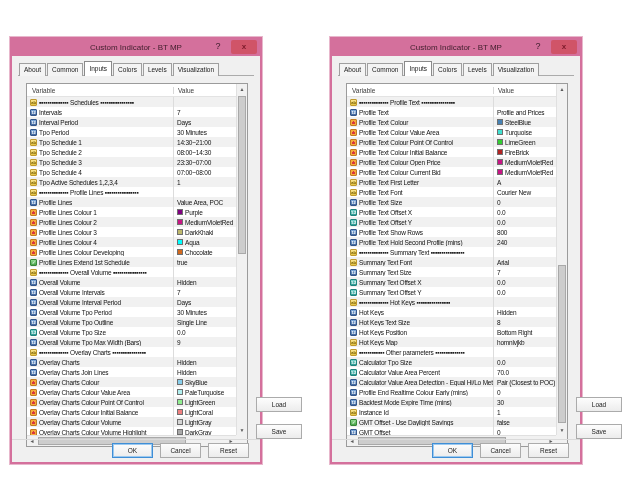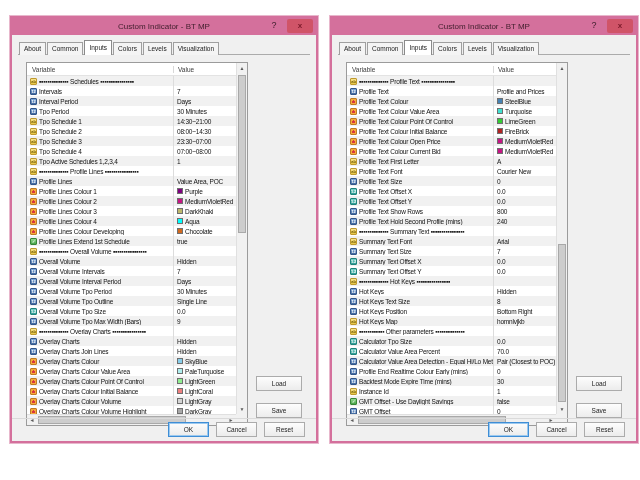--- a/index.html
+++ b/index.html
@@ -1,19 +1,19 @@
 <!DOCTYPE html>
 <html><head>
 <meta charset="utf-8">
 <style>
   * { box-sizing: border-box; margin: 0; padding: 0; }
   html,body { width:640px; height:480px; background:#fff; font-family:"Liberation Sans", sans-serif; }
   .canvas { position:relative; width:640px; height:480px; background:#fff; overflow:hidden; }
 
-  .dialog { position:absolute; top:16px; width:308px; height:427px; background:#f0f0f0;
+  .dialog { position:absolute; top:37px; width:252px; height:427px; background:#f0f0f0;
             border:2px solid #d4709c; box-shadow:0 0 0 1px #e8b7cc; }
   #dlg0 { left:10px; } #dlg1 { left:330px; }
 
   .titlebar { height:17px; background:#d4709c; position:relative; display:flex; align-items:center; }
   .title { flex:1; text-align:center; font-size:8px; color:#43202f; }
   .help-btn { position:absolute; right:36px; top:2px; font-size:9px; color:#3a1c2a; width:12px; text-align:center; cursor:default; }
   .close-btn { position:absolute; right:3px; top:1px; width:26px; height:14px; background:#d05468;
                border-radius:2px; color:#7c1b2b; font-size:8px; font-weight:bold; text-align:center; line-height:14px; }
 
   .tabs { display:flex; align-items:flex-end; padding:5px 0 0 7px; height:20px; position:relative; }

